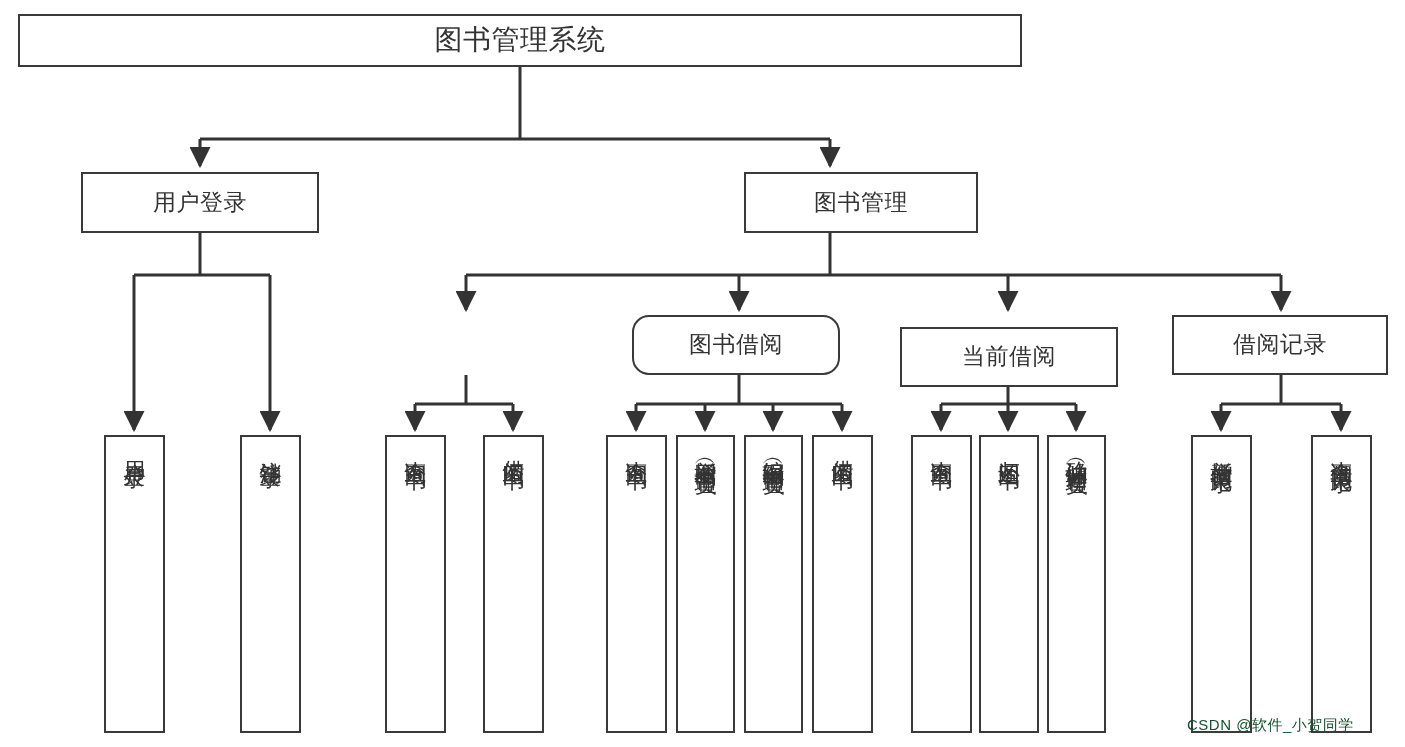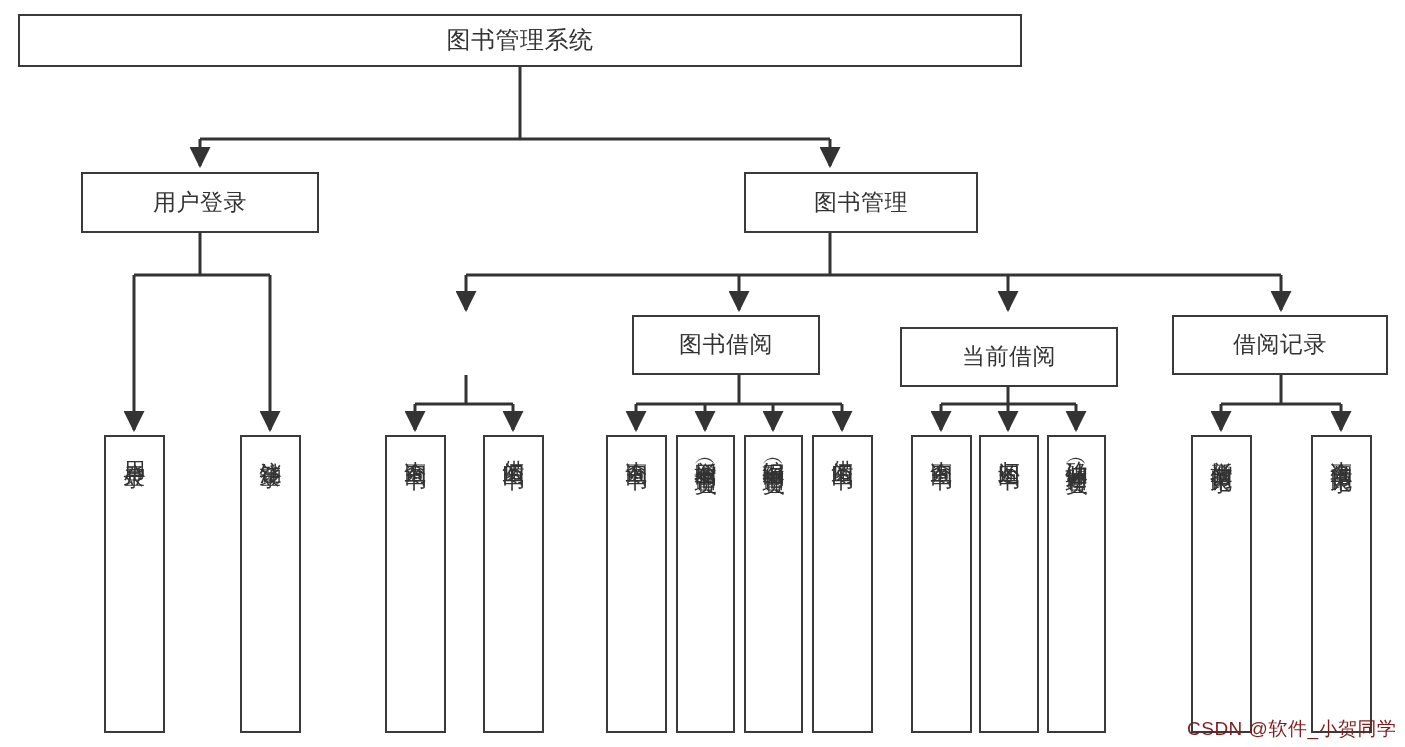--- a/index.html
+++ b/index.html
@@ -42,21 +42,21 @@
     text-align: center;
     white-space: pre-line;
   }
   
   .node.horiz .node-label {
     writing-mode: horizontal-tb;
     font-size: 23px;
     letter-spacing: 0.5px;
   }
   .node.root .node-label {
-    font-size: 24px;
+    font-size: 28px;
   }
   
   .node.vert {
     align-items: flex-start;
     padding-top: 6px;
   }
   .node.vert .node-label {
     writing-mode: vertical-rl;
     text-orientation: upright;
     font-size: 22px;
@@ -65,22 +65,22 @@
     height: auto;
     max-height: 100%;
   }
   .node.vert.tall .node-label {
     letter-spacing: 2px;
   }
   #watermark {
     position: absolute;
     left: 1187px;
     top: 716px;
-    font-size: 19px;
-    color: #7f1d1d;
+    font-size: 15px;
+    color: #14532d;
     letter-spacing: 0.5px;
     z-index: 5;
     white-space: nowrap;
   }
 </style>
 </head>
 <body>
 
 <div id="diagram-root">
 
@@ -140,21 +140,21 @@
 
   <div class="node horiz" style="left:81px; top:172px; width:238px; height:61px;">
     <span class="node-label">用户登录</span>
   </div>
 
   <div class="node horiz" style="left:713px; top:172px; width:234px; height:61px;margin-left:31px;">
     <span class="node-label">图书管理</span>
   </div>
 
 
-  <div class="node horiz" style="left:632px; top:315px; width:188px; height:60px;">
+  <div class="node horiz" style="left:632px; top:315px; width:208px; height:60px;border-radius:17px;">
     <span class="node-label">图书借阅</span>
   </div>
 
   <div class="node horiz" style="left:900px; top:315px; width:218px; height:60px;margin-top:12px;">
     <span class="node-label">当前借阅</span>
   </div>
 
   <div class="node horiz" style="left:1172px; top:315px; width:216px; height:60px;">
     <span class="node-label">借阅记录</span>
   </div>

